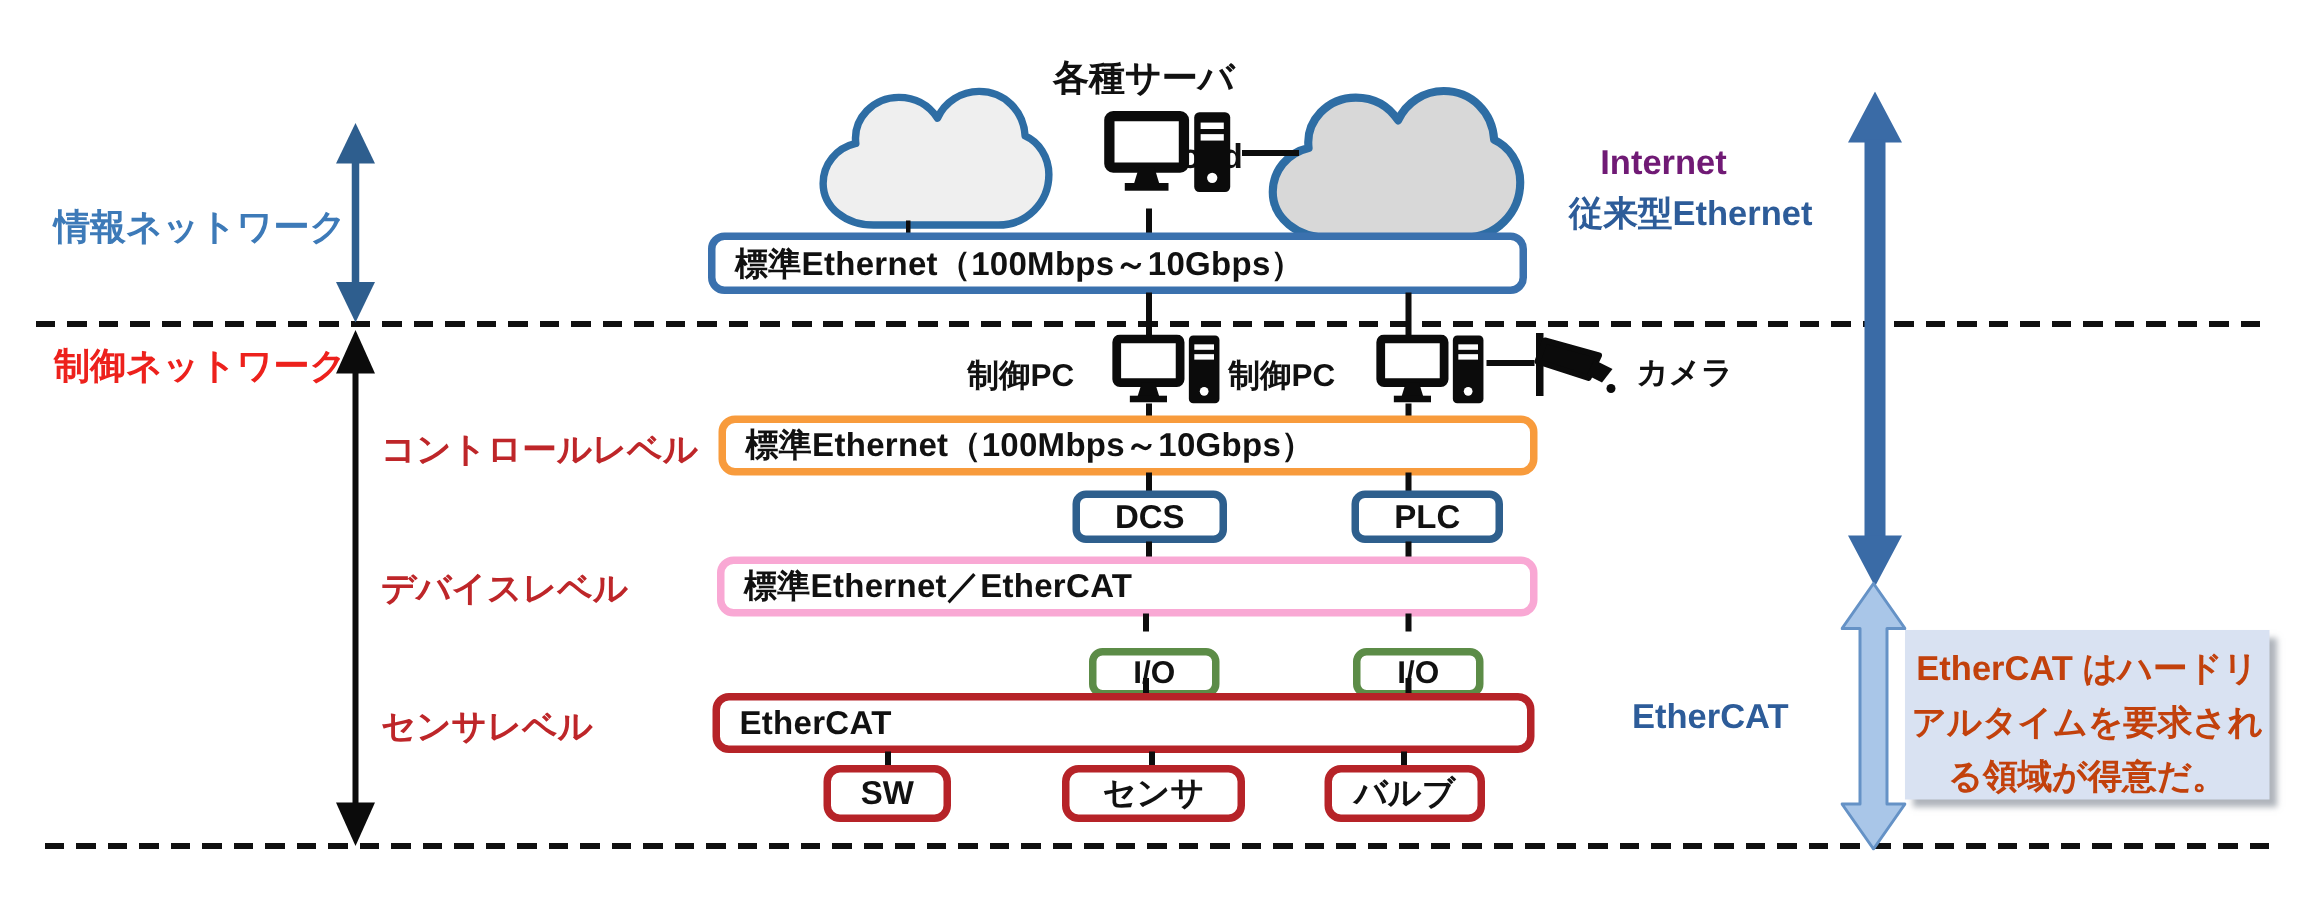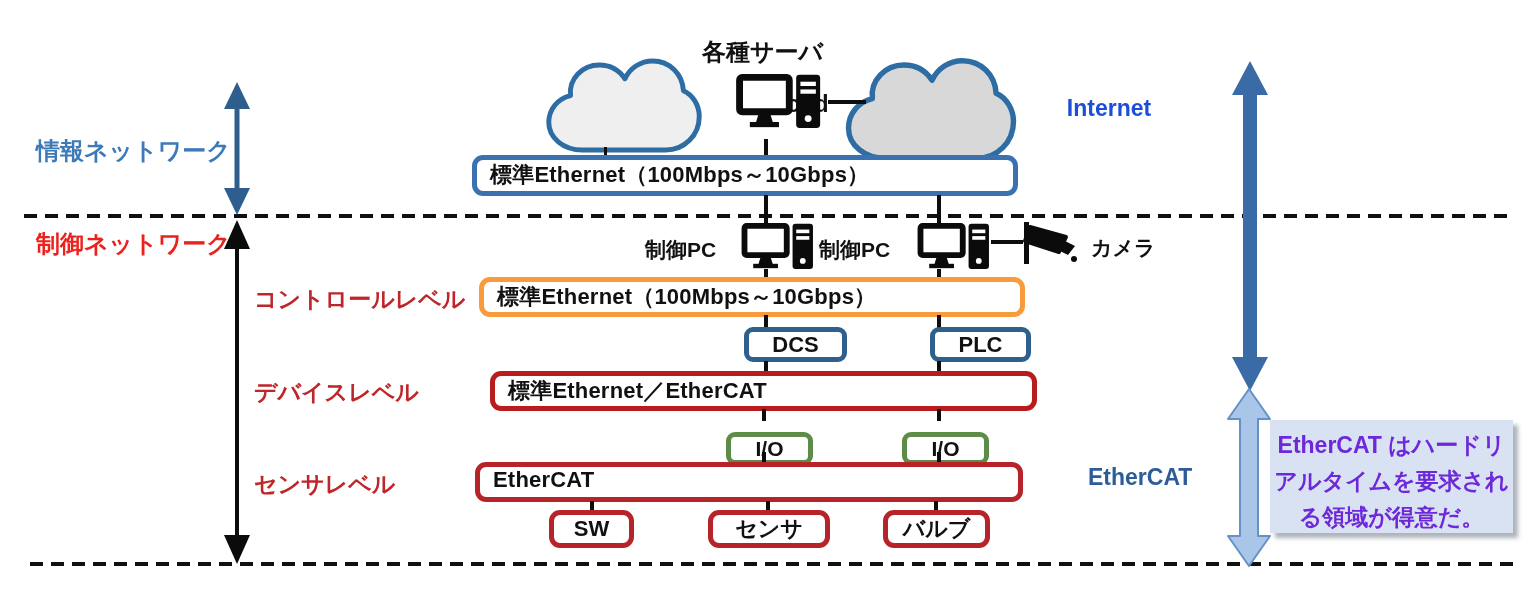--- a/index.html
+++ b/index.html
@@ -11,52 +11,52 @@
   }
   .abs { position:absolute; }
   .dashed {
     height:4px;
     background:repeating-linear-gradient(90deg,#101010 0 13px,transparent 13px 21px);
   }
   .vline { width:4px; background:#0d0d0d; }
   .hline { height:4px; background:#0d0d0d; }
   .band {
     background:#ffffff; border-radius:11px;
-    display:flex; 
+    display:flex; align-items:center;
     font-weight:bold; font-size:22px; color:#111; padding-left:13px;
     letter-spacing:0.2px;
   }
   .band-blue   { border:5px solid #3A71AE; }
   .band-orange { border:5px solid #F89B3C; }
-  .band-green  { border:5px solid #b91c1c;margin-left:12px; }
+  .band-green  { border:5px solid #f9a8d4; }
   .band-red    { border:5px solid #B62328; }
   .node {
     background:#ffffff; border-radius:9px;
     display:flex; align-items:center; justify-content:center;
     font-weight:bold; font-size:22px; color:#111;
   }
-  .node-blue  { border:5px solid #2E5F8D;margin-left:29px; }
+  .node-blue  { border:5px solid #2E5F8D; }
   .node-green { border:5px solid #5C8C47;margin-top:12px; }
   .node-red   { border:5px solid #B62328; border-radius:11px; }
   .lbl { font-weight:bold; white-space:nowrap; }
   .lbl-blue  { color:#3D7AB8; font-size:24px; }
   .lbl-red-bright { color:#ED211C; font-size:24px; }
   .lbl-red-dark   { color:#BE2629; font-size:23px;font-family:Liberation Serif, serif; }
   .lbl-navy  { color:#2D5C99; font-size:23px; }
   .lbl-black24 { color:#111; font-size:24px; }
   .lbl-black21 { color:#111; font-size:21px; }
   .cloud-label {
     position:absolute; width:100%; text-align:center;
     font-weight:bold; font-size:23px; color:#111;
   }
   .note-box {
     background:#D9E2F2;
     box-shadow:5px 5px 4px rgba(110,118,132,0.55);
     text-align:center; padding-top:7px;
-    font-weight:bold; font-size:23px; line-height:36px; color:#6d28d9;
+    font-weight:bold; font-size:23px; line-height:36px; color:#c2410c;
   }
 </style>
 </head>
 <body>
 
 <div id="canvas">
 
   <div class="abs dashed" style="left:24px; top:214px; width:1490px;"></div>
   <div class="abs dashed" style="left:30px; top:562px; width:1486px;"></div>
 
@@ -80,21 +80,21 @@
     <svg width="172" height="100" viewBox="0 0 164 101">
       <path d="M 40 96 C 21 96 6 84 6 68 C 6 55 15 44 28 41 C 26 24 40 10 57 10 C 68 10 77 15 83 24 C 88 13 99 6 111 6 C 128 6 141 19 142 36 C 151 40 158 50 158 62 C 158 81 143 96 124 96 Z" fill="#EFEFEF" stroke="#2E6DA4" stroke-width="5" stroke-linejoin="round"></path>
     </svg>
     <span class="cloud-label" style="top:36px;">Cloud</span>
   </div>
 
   <div class="abs" style="left:842px; top:53px; width:178px; height:112px;">
     <svg width="178" height="112" viewBox="0 0 164 101">
       <path d="M 40 96 C 21 96 6 84 6 68 C 6 55 15 44 28 41 C 26 24 40 10 57 10 C 68 10 77 15 83 24 C 88 13 99 6 111 6 C 128 6 141 19 142 36 C 151 40 158 50 158 62 C 158 81 143 96 124 96 Z" fill="#D8D8D8" stroke="#2E6DA4" stroke-width="5" stroke-linejoin="round"></path>
     </svg>
-    <span class="cloud-label" style="top:42px; color:#1d4ed8;">Internet</span>
+    <span class="cloud-label" style="top:42px; color:#701a75;">Internet</span>
   </div>
 
   <svg class="abs" style="left:736px; top:74px;" width="86" height="60" viewBox="0 0 100 70">
     <rect x="4" y="4" width="58" height="40" rx="3" fill="#ffffff" stroke="#0b0b0b" stroke-width="8"></rect>
     <polygon points="27,44 39,44 43,57 23,57" fill="#0b0b0b"></polygon>
     <rect x="16" y="56" width="34" height="6" fill="#0b0b0b"></rect>
     <rect x="70" y="1" width="28" height="62" rx="4" fill="#0b0b0b"></rect>
     <rect x="75" y="9" width="18" height="5" fill="#ffffff"></rect>
     <rect x="75" y="18" width="18" height="5" fill="#ffffff"></rect>
     <circle cx="84" cy="52" r="4" fill="#ffffff"></circle>
@@ -192,20 +192,21 @@
   <div class="abs node node-red" style="left:549px; top:510px; width:85px; height:38px;">
     <span>SW</span>
   </div>
   <div class="abs node node-red" style="left:883px; top:510px; width:107px; height:38px;">
     <span>バルブ</span>
   </div>
   <div class="abs node node-red" style="left:708px; top:510px; width:122px; height:38px;">
     <span>センサ</span>
   </div>
 
+  <div class="abs lbl lbl-navy" style="left:1046px; top:127px;">従来型Ethernet</div>
   <svg class="abs" style="left:1230px; top:61px;" width="40" height="330">
     <polygon points="20,0 38,34 2,34" fill="#3A6BA6"></polygon>
     <rect x="13" y="32" width="14" height="266" fill="#3A6BA6"></rect>
     <polygon points="20,330 38,296 2,296" fill="#3A6BA6"></polygon>
   </svg>
 
   <svg class="abs" style="left:1227px; top:388px;" width="44" height="179">
     <polygon points="22,1 43,31 31,31 31,148 43,148 22,178 1,148 13,148 13,31 1,31" fill="#A9C6E8" stroke="#6592C6" stroke-width="2" stroke-linejoin="round"></polygon>
   </svg>
   <div class="abs lbl lbl-navy" style="left:1088px; top:464px;">EtherCAT</div>

